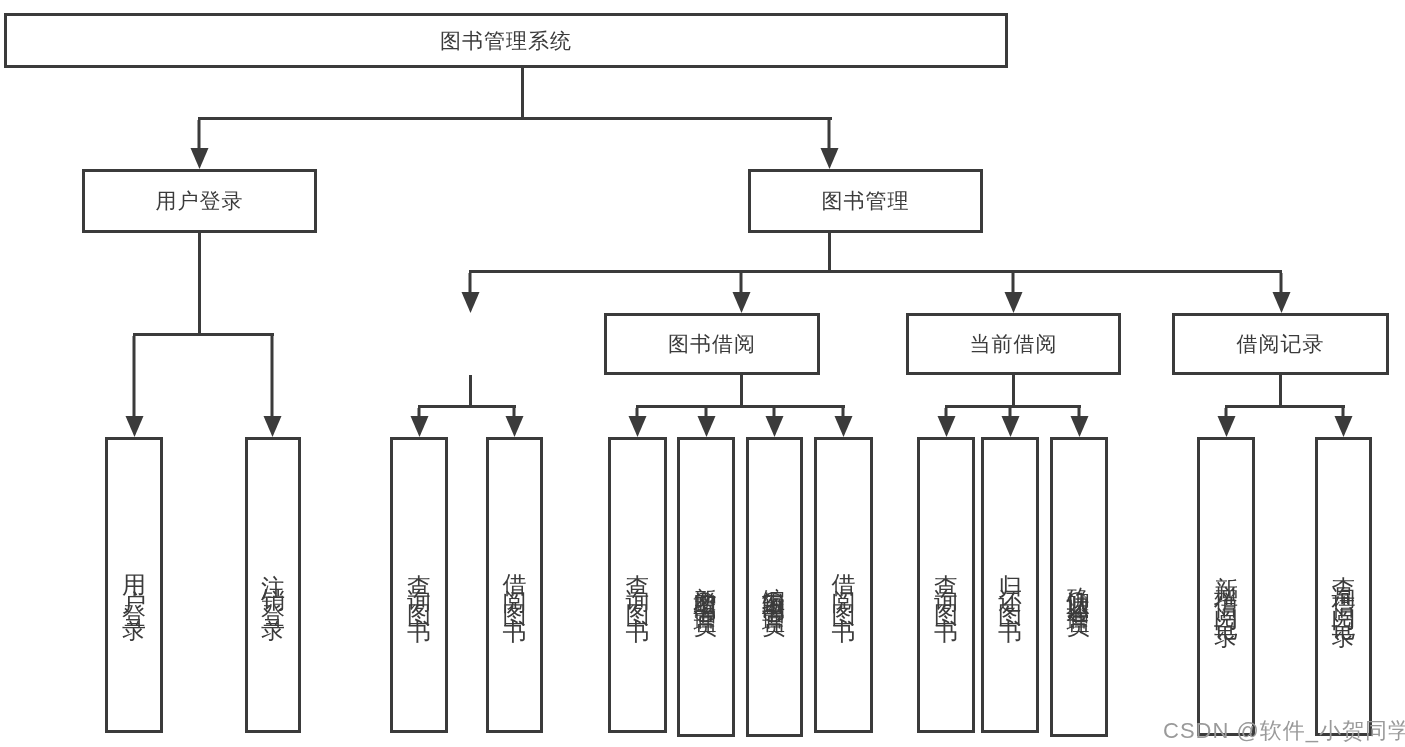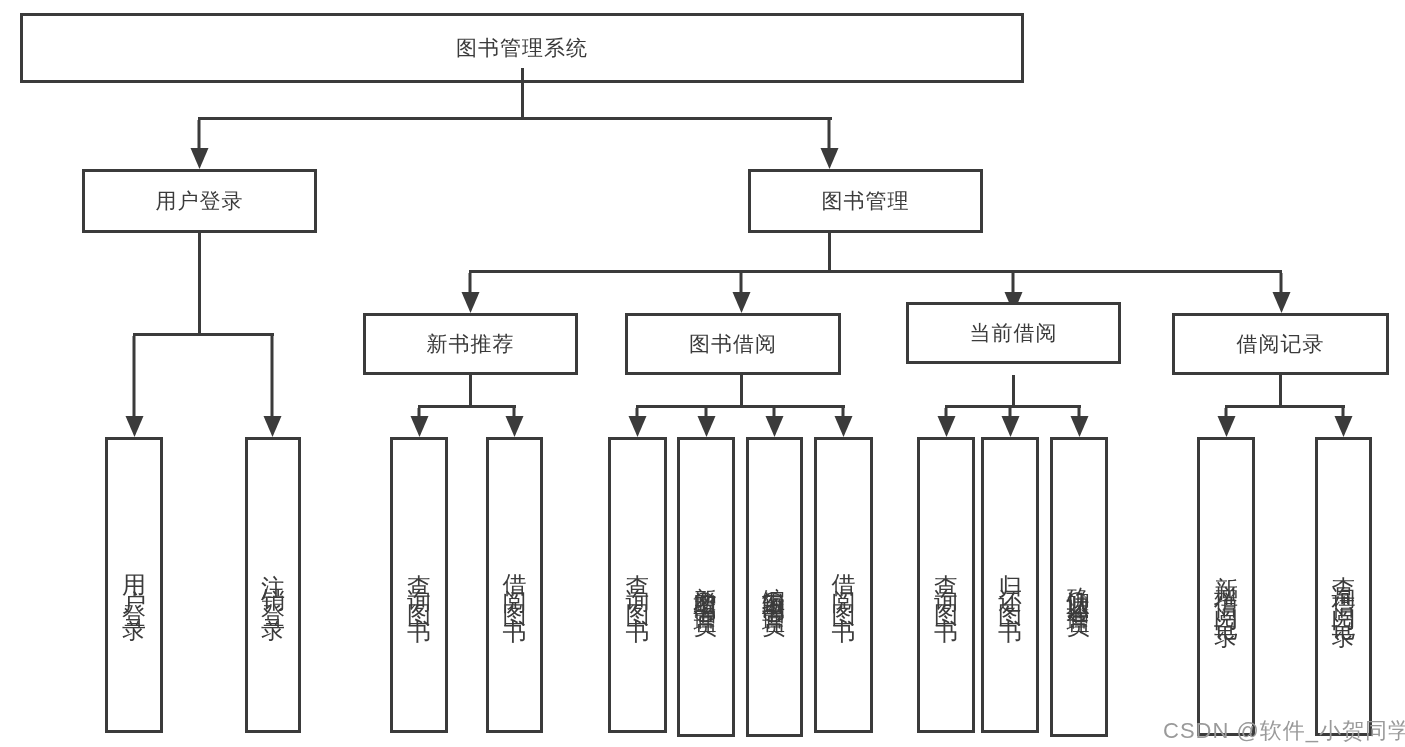--- a/index.html
+++ b/index.html
@@ -35,21 +35,21 @@
   .watermark {
     position:absolute; left:1163px; top:716px; z-index:5;
     font-size:22px; color:#9a9a9a; letter-spacing:1px; white-space:nowrap;
   }
 </style>
 </head>
 <body>
 
 <div class="stage">
 
-  <div class="box hbox" style="left:20px;top:13px;width:1004px;height:70px">图书管理系统</div>
+  <div class="box hbox" style="left:4px;top:13px;width:1004px;height:55px">图书管理系统</div>
 
   <div class="v" style="left:521px;top:68px;height:52px"></div>
   <div class="h" style="left:198px;top:117px;width:634px"></div>
   <div class="drop" style="left:199px;top:120px;height:28px"></div>
   <div class="drop" style="left:829px;top:120px;height:28px"></div>
 
   <div class="box hbox" style="left:82px;top:169px;width:235px;height:64px">用户登录</div>
   <div class="box hbox" style="left:748px;top:169px;width:235px;height:64px">图书管理</div>
 
   <div class="v" style="left:198px;top:233px;height:102px"></div>
@@ -57,23 +57,22 @@
   <div class="drop" style="left:134px;top:336px;height:80px"></div>
   <div class="drop" style="left:272px;top:336px;height:80px"></div>
 
   <div class="v" style="left:828px;top:233px;height:40px"></div>
   <div class="h" style="left:469px;top:270px;width:813px"></div>
   <div class="drop" style="left:470px;top:273px;height:19px"></div>
   <div class="drop" style="left:741px;top:273px;height:19px"></div>
   <div class="drop" style="left:1013px;top:273px;height:19px"></div>
   <div class="drop" style="left:1281px;top:273px;height:19px"></div>
 
-  <div class="box hbox" style="left:363px;top:313px;width:215px;height:62px">新书推荐</div>
-  <div class="box hbox" style="left:625px;top:313px;width:216px;height:62px">图书借阅</div>
-  <div class="box hbox" style="left:906px;top:302px;width:215px;height:62px">当前借阅</div>
+  <div class="box hbox" style="left:604px;top:313px;width:216px;height:62px">图书借阅</div>
+  <div class="box hbox" style="left:906px;top:313px;width:215px;height:62px">当前借阅</div>
   <div class="box hbox" style="left:1172px;top:313px;width:217px;height:62px">借阅记录</div>
 
   <div class="v" style="left:469px;top:375px;height:33px"></div>
   <div class="h" style="left:418px;top:405px;width:98px"></div>
   <div class="drop" style="left:419px;top:408px;height:8px"></div>
   <div class="drop" style="left:514px;top:408px;height:8px"></div>
 
   <div class="v" style="left:740px;top:375px;height:33px"></div>
   <div class="h" style="left:636px;top:405px;width:209px"></div>
   <div class="drop" style="left:637px;top:408px;height:8px"></div>

